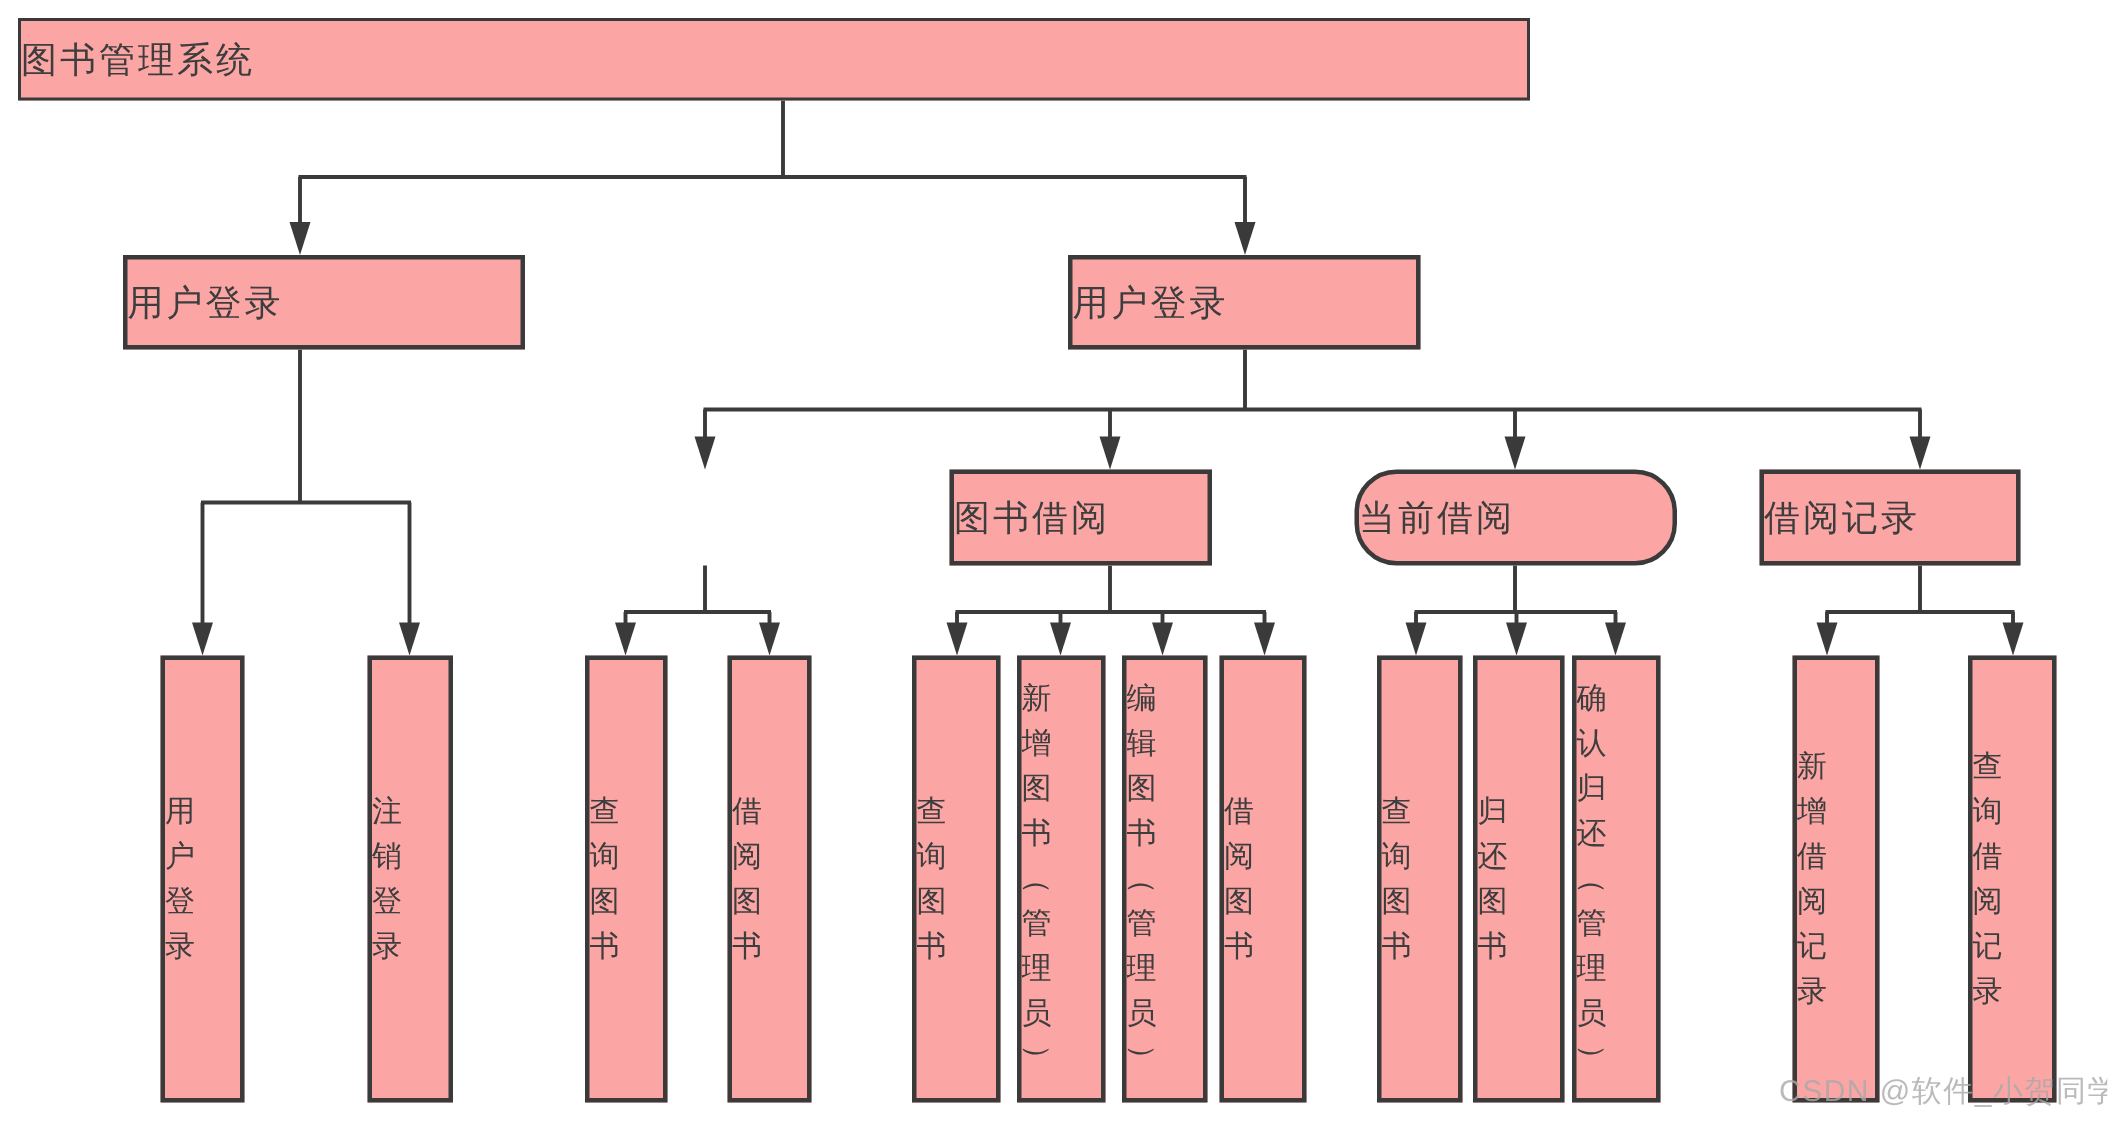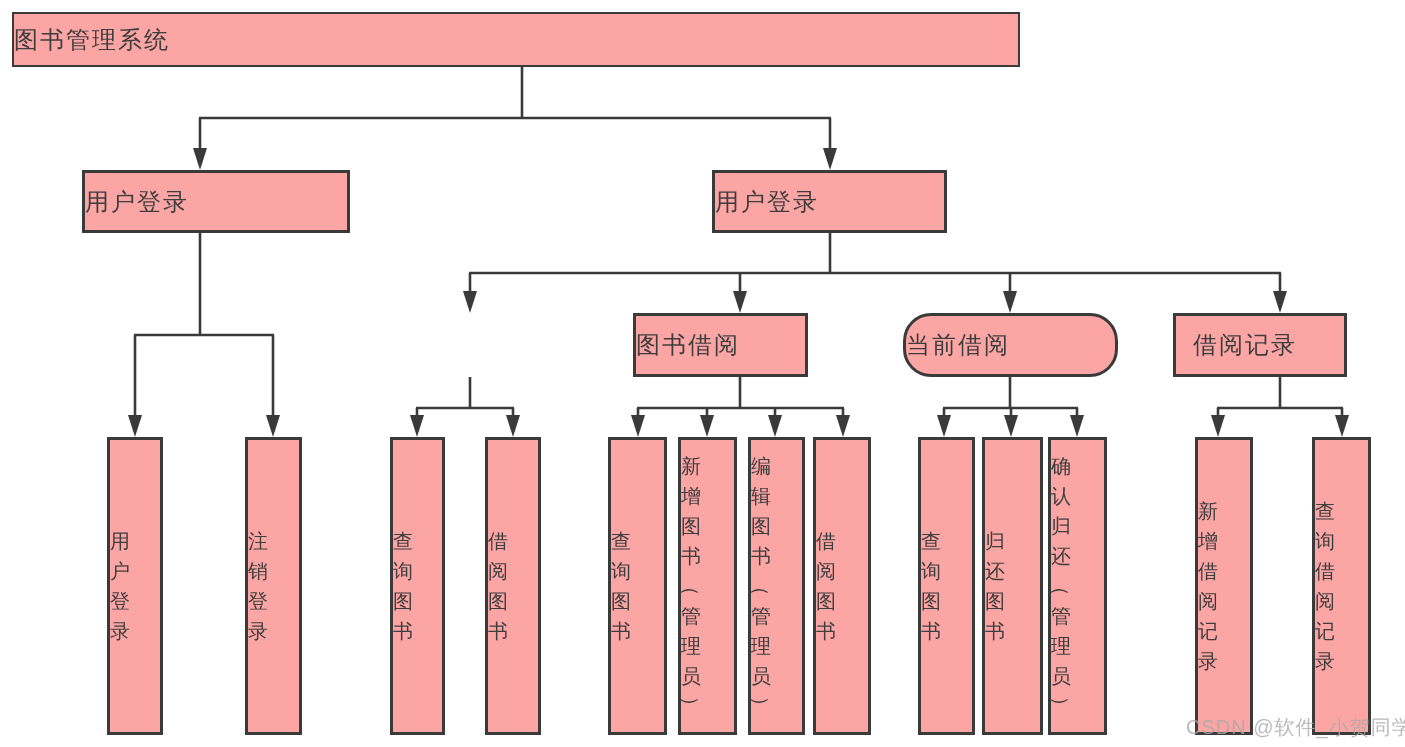--- a/index.html
+++ b/index.html
@@ -134,21 +134,21 @@
   <div class="box" style="left:712px;top:170px;width:235px;height:63px;">
     <span class="hlabel">用户登录</span>
   </div>
 
   <div class="box" style="left:633px;top:313px;width:175px;height:64px;">
     <span class="hlabel">图书借阅</span>
   </div>
   <div class="box" style="left:903px;top:313px;width:215px;height:64px;border-radius:28px;">
     <span class="hlabel">当前借阅</span>
   </div>
-  <div class="box" style="left:1173px;top:313px;width:174px;height:64px;padding-left:17px;">
+  <div class="box" style="left:1173px;top:313px;width:174px;height:64px;">
     <span class="hlabel">借阅记录</span>
   </div>
 
   <div class="box leaf" style="left:107px;top:437px;width:56px;height:298px;">
     <span class="vtext">
         <span>用</span>
         <span>户</span>
         <span>登</span>
         <span>录</span>
       </span>

